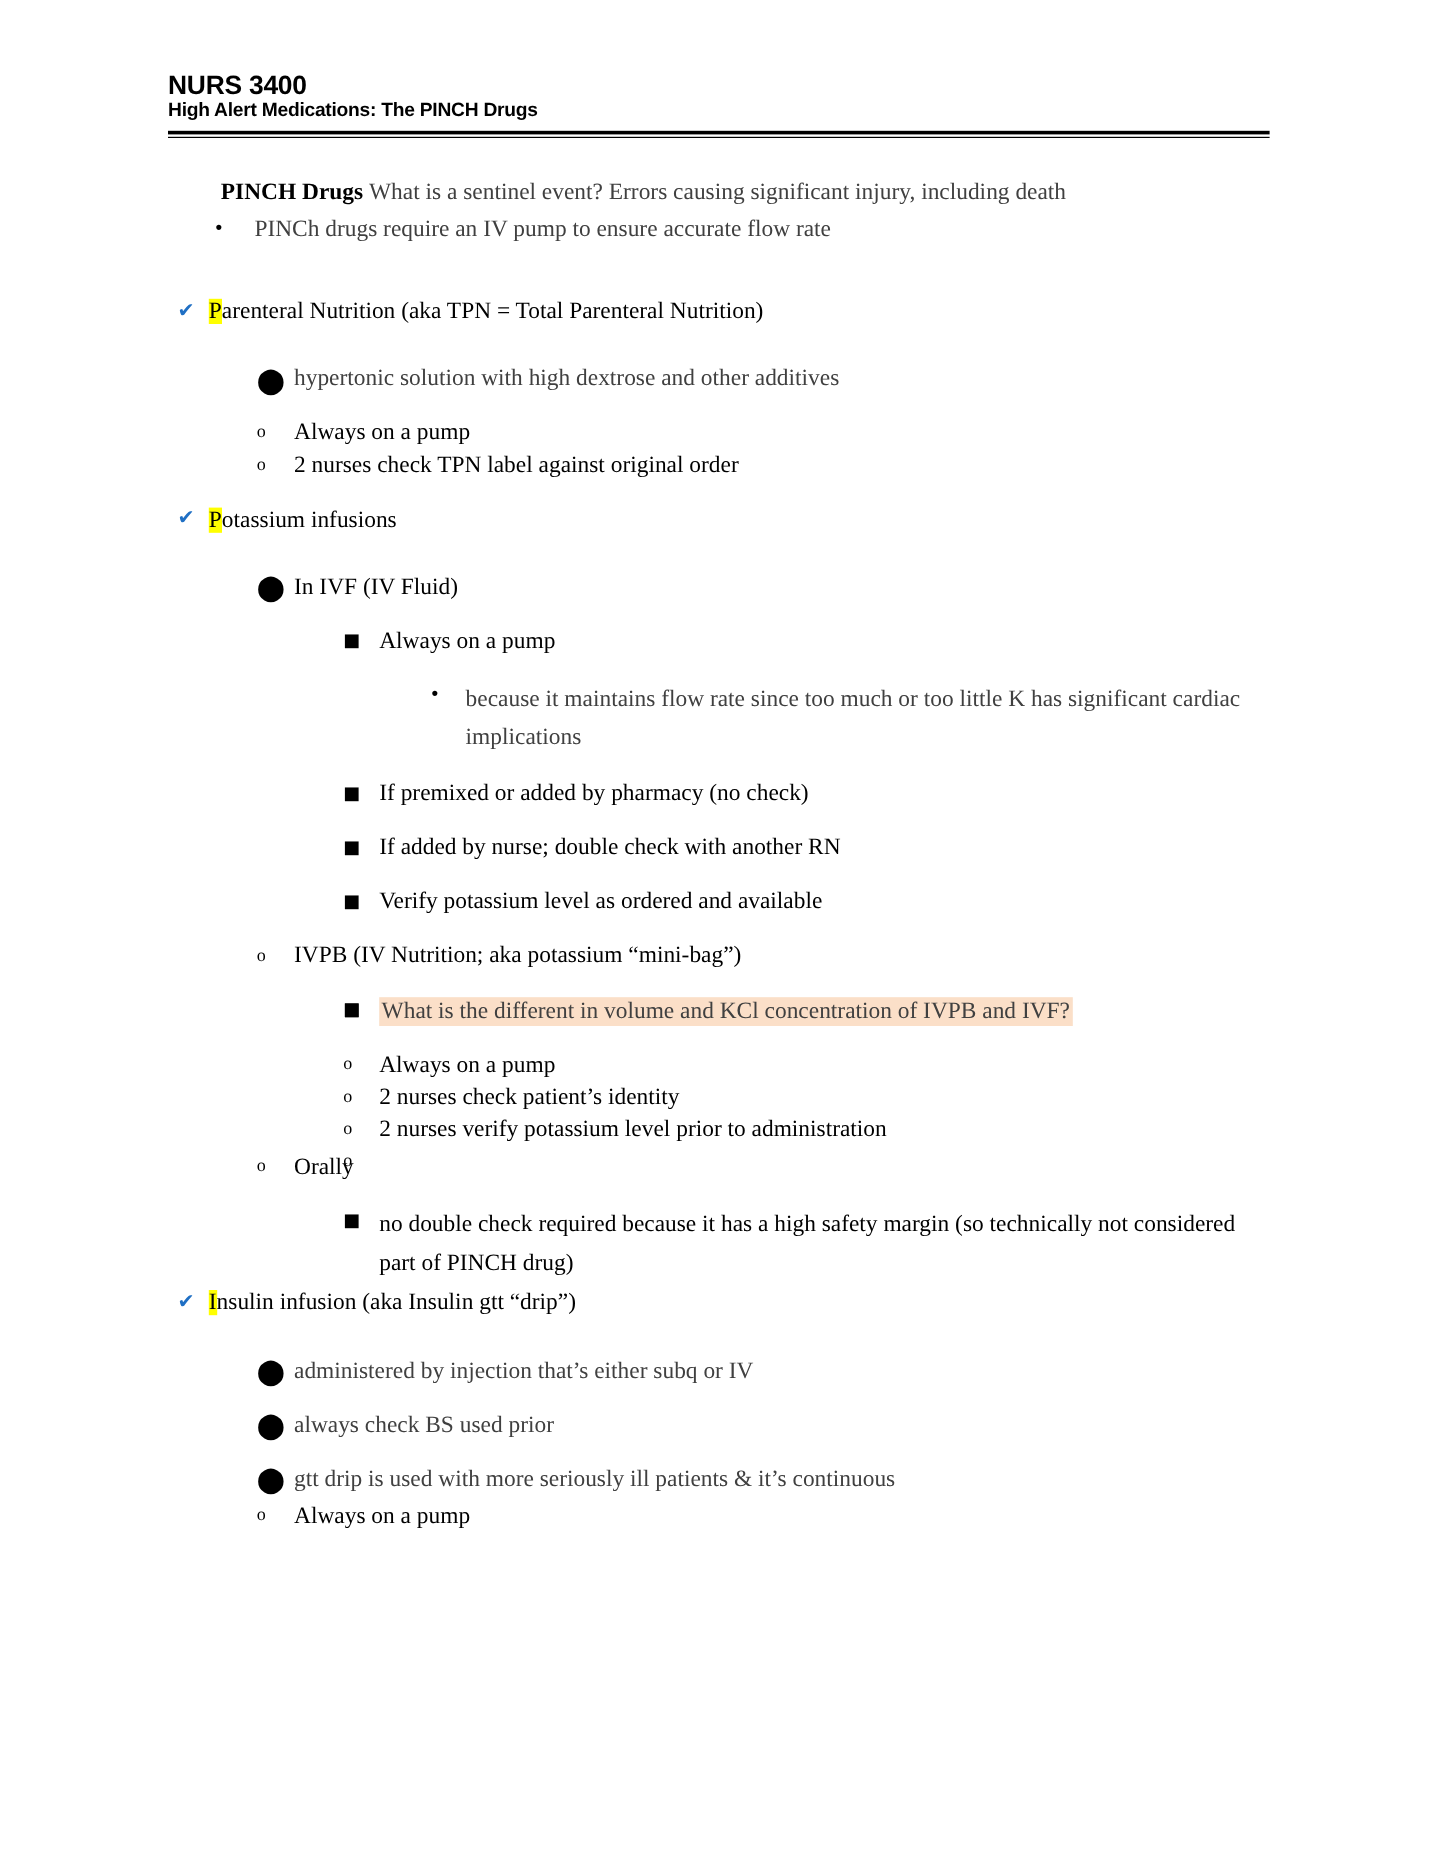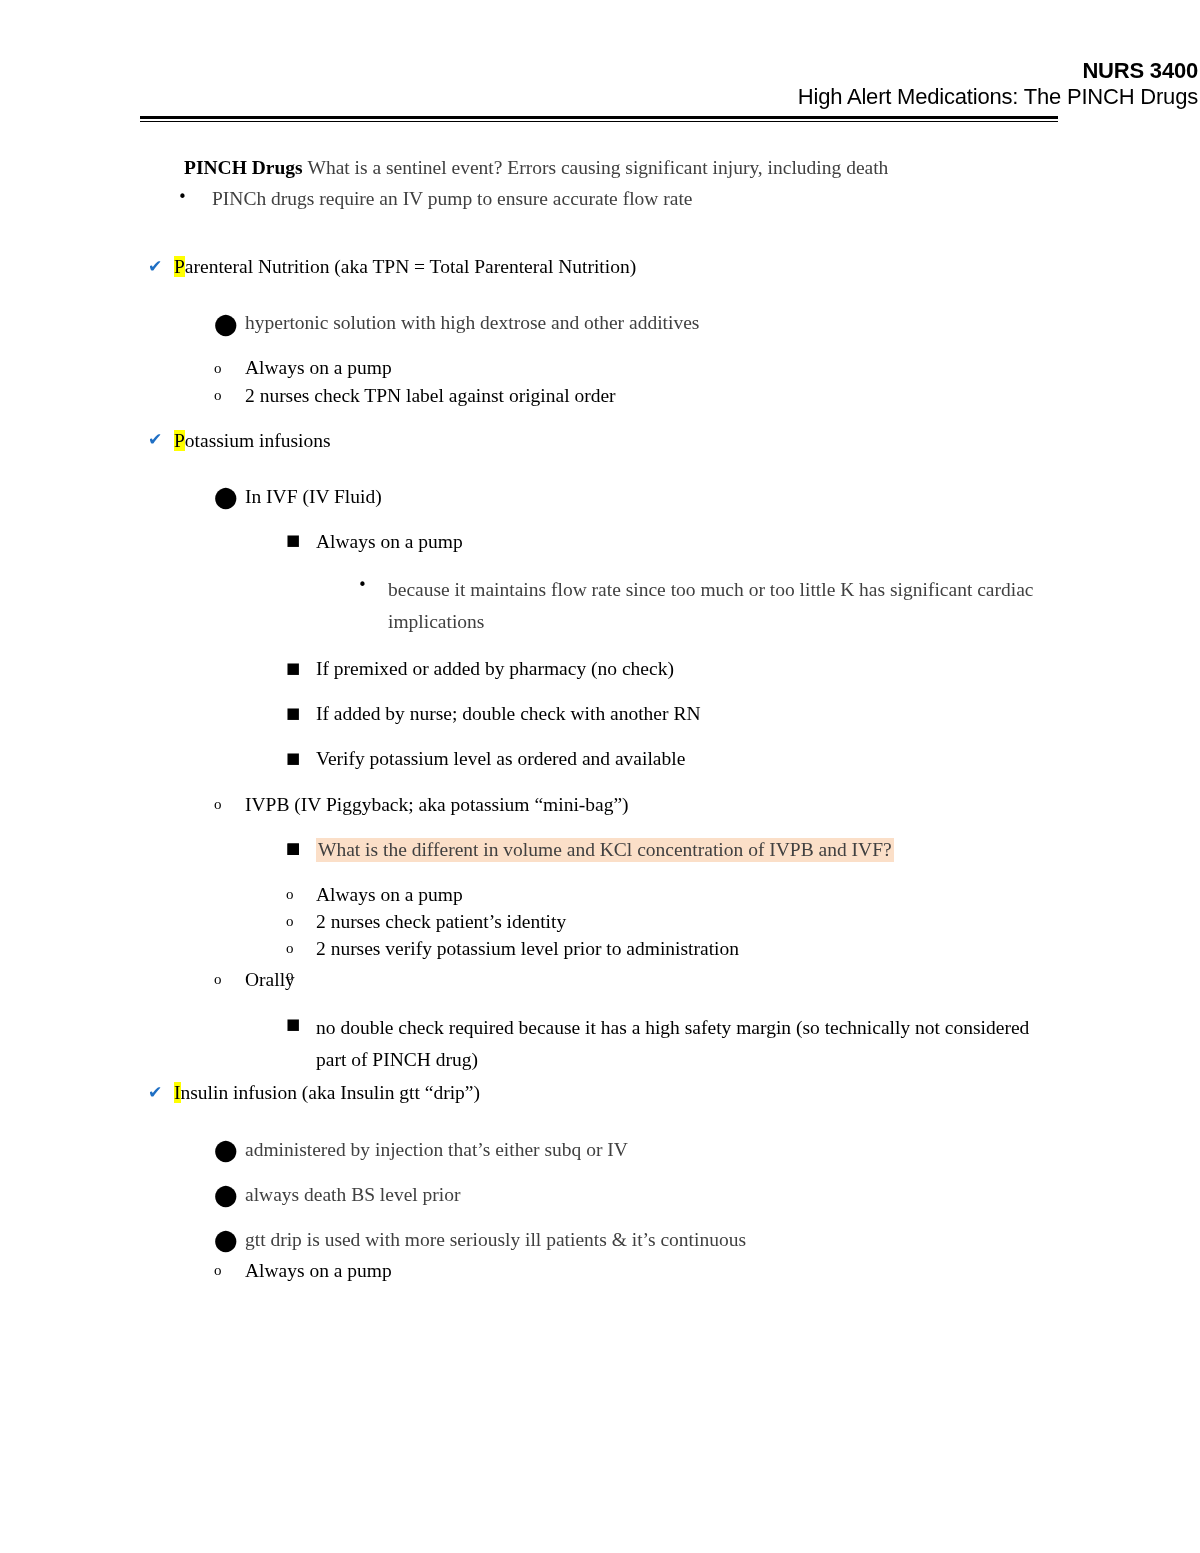--- a/index.html
+++ b/index.html
@@ -27,33 +27,33 @@
   }
 
   
   .header {
     padding-top: 58px;
     width: 1058px;
     margin-left: 140px;
     box-sizing: border-box;
   }
   .header-line {
-    text-align: right;
+    text-align: left;
     font-family: "Liberation Sans", "DejaVu Sans", sans-serif;
     color: #000000;
     line-height: 1.18;
     letter-spacing: -0.2px;
   }
   .header-course {
     font-size: 22px;
     font-weight: bold;
   }
   .header-sub {
-    font-size: 22px;
-    font-weight: normal;
+    font-size: 16px;
+    font-weight: bold;
   }
   .header-rule {
     margin-top: 6px;
     width: 918px;
     margin-left: 0;
     border: 0;
     border-top: 3px solid #000;
     border-bottom: 1px solid #000;
     height: 2px;
     box-sizing: content-box;
@@ -246,21 +246,21 @@
       <span class="txt">If added by nurse; double check with another RN</span>
     </div>
 
     <div class="line row lvl-3 sp-md">
       <span class="marker m-square">■</span>
       <span class="txt">Verify potassium level as ordered and available</span>
     </div>
 
     <div class="line row lvl-2 sp-md">
       <span class="marker m-o">o</span>
-      <span class="txt">IVPB (IV Piggyback; aka potassium “mini-bag”)</span>
+      <span class="txt">IVPB (IV Nutrition; aka potassium “mini-bag”)</span>
     </div>
 
     <div class="line row lvl-3 sp-md">
       <span class="marker m-square">■</span>
     </div>
 
     <div class="line row lvl-3 sp-md">
       <span class="marker m-square">■</span>
       <span class="txt">
         <span class="peach-wrap blue">What is the different in volume and KCl concentration of IVPB and IVF?</span>
@@ -303,21 +303,21 @@
       </span>
     </div>
 
     <div class="line row lvl-2 sp-lg">
       <span class="marker m-dot-lg">⬤</span>
       <span class="txt blue">administered by injection that’s either subq or IV</span>
     </div>
 
     <div class="line row lvl-2 sp-md">
       <span class="marker m-dot-lg">⬤</span>
-      <span class="txt blue">always death BS level prior</span>
+      <span class="txt blue">always check BS used prior</span>
     </div>
 
     <div class="line row lvl-2 sp-md">
       <span class="marker m-dot-lg">⬤</span>
       <span class="txt blue">gtt drip is used with more seriously ill patients &amp; it’s continuous</span>
     </div>
 
     <div class="line row lvl-2 sp-sm">
       <span class="marker m-o">o</span>
       <span class="txt">Always on a pump</span>

